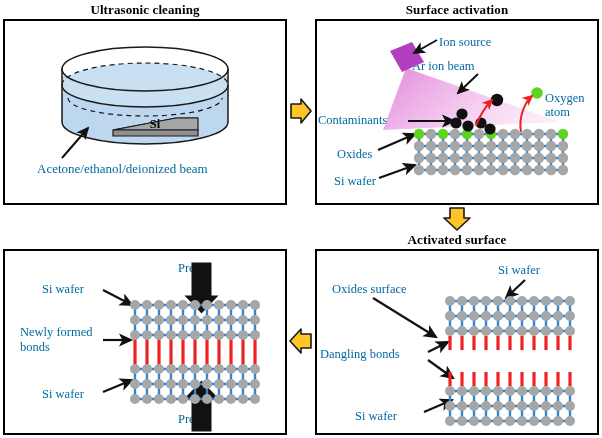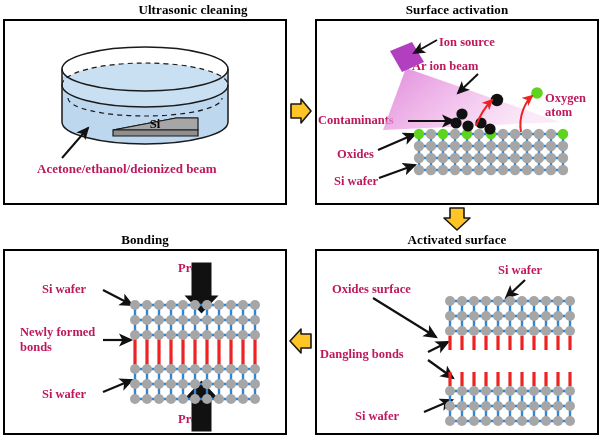--- a/index.html
+++ b/index.html
@@ -30,43 +30,42 @@
     letter-spacing: 0.1px;
   }
   .panel-box {
     position: absolute;
     border: 2.5px solid #000;
     background: #ffffff;
     box-sizing: border-box;
   }
   .lbl {
     position: absolute;
-    font-weight: bold;
+    font-weight: normal;
     font-size: 12.5px;
-    color: #be185d;
+    color: #0369a1;
     white-space: nowrap;
     line-height: 1.05;
   }
   svg { display: block; }
   .svg-layer {
     position: absolute;
     left: 0; top: 0;
     width: 602px;
     height: 438px;
     pointer-events: none;
   }
 </style>
 </head>
 <body>
 
 <div id="figure">
 
-  <div class="panel-title" style="left:0px; top:2px; width:290px;padding-left:48px;">Ultrasonic cleaning</div>
+  <div class="panel-title" style="left:0px; top:2px; width:290px;">Ultrasonic cleaning</div>
   <div class="panel-title" style="left:312px; top:2px; width:290px;">Surface activation</div>
-  <div class="panel-title" style="left:0px; top:232px; width:290px;">Bonding</div>
   <div class="panel-title" style="left:312px; top:232px; width:290px;">Activated surface</div>
 
   <div class="panel-box" style="left:3px;   top:19px;  width:284px; height:186px;"></div>
   <div class="panel-box" style="left:315px; top:19px;  width:284px; height:186px;"></div>
   <div class="panel-box" style="left:3px;   top:249px; width:284px; height:186px;"></div>
   <div class="panel-box" style="left:315px; top:249px; width:284px; height:186px;"></div>
 
   <div class="lbl" style="left:37px; top:162px; font-size:13px;">Acetone/ethanol/deionized beam</div>
 
   <div class="lbl" style="left:439px; top:36px;">Ion source</div>

